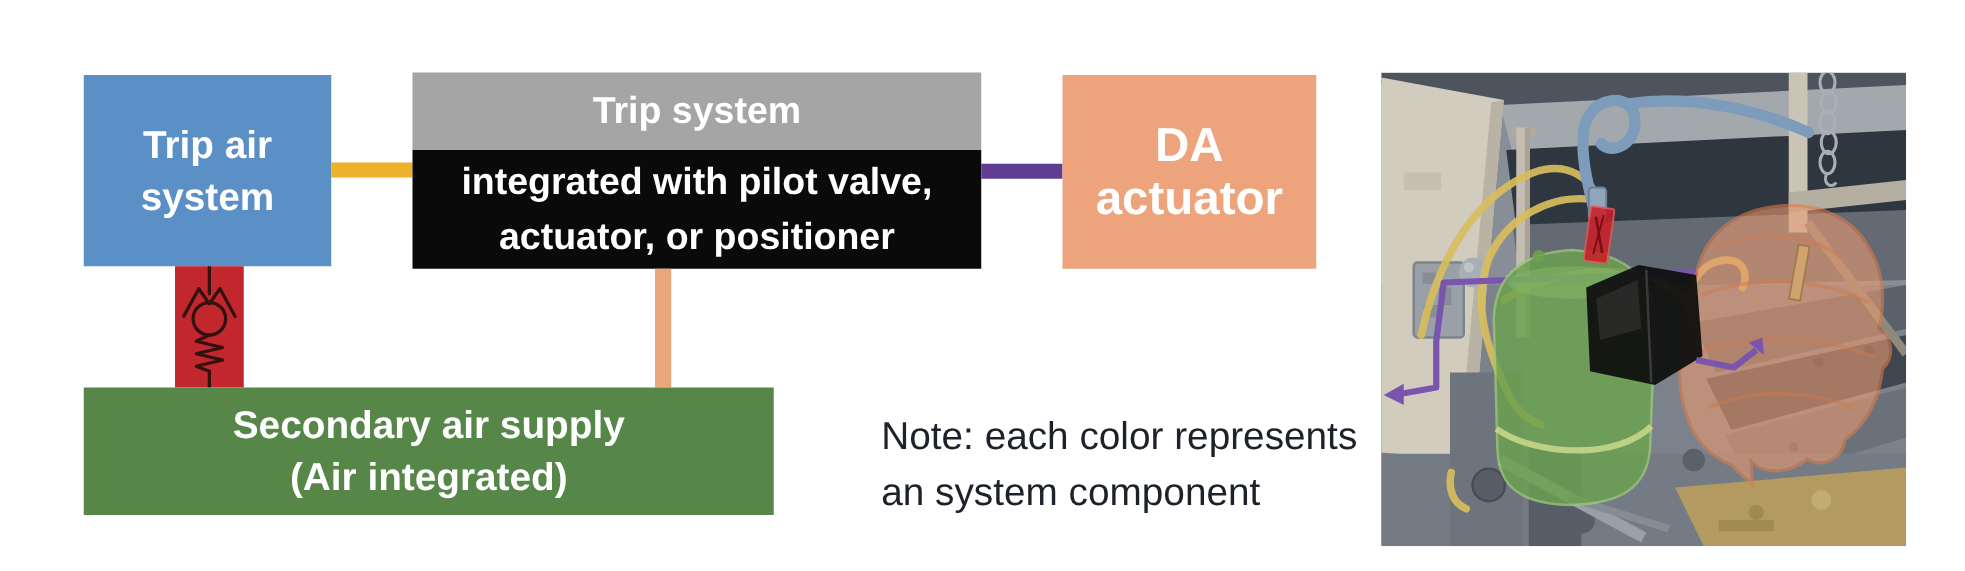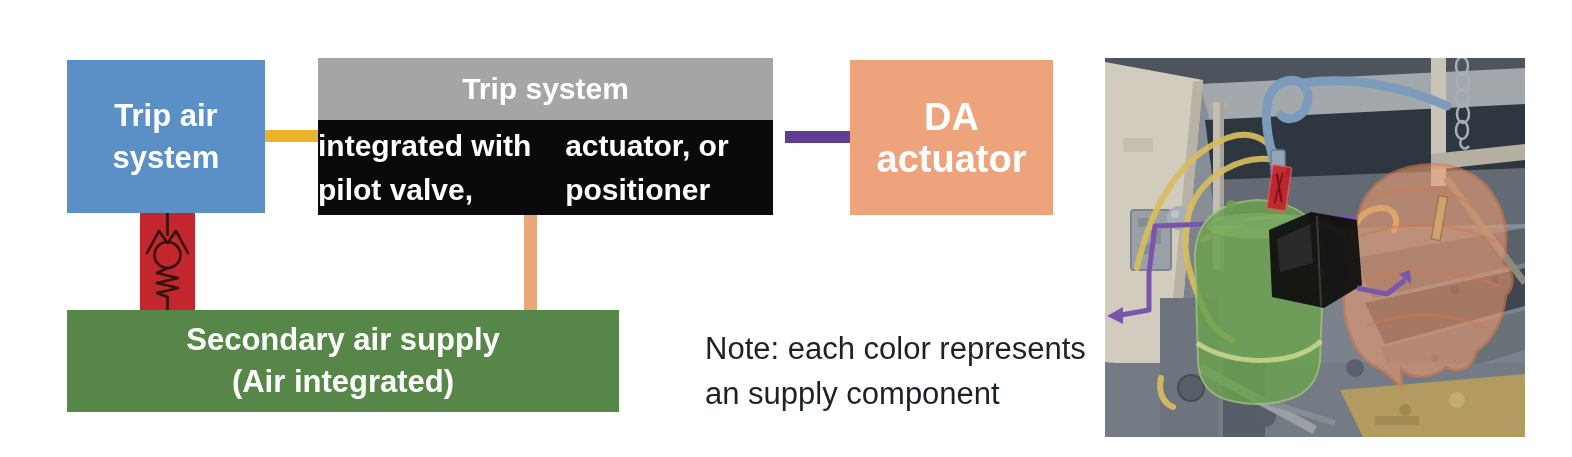--- a/index.html
+++ b/index.html
@@ -10,24 +10,24 @@
     position:absolute; display:flex; flex-direction:column;
     justify-content:center; align-items:center; text-align:center;
     color:#ffffff; font-weight:700;
   }
   .ln { display:block; }
 
   .main-air  { left:67px;  top:60px;  width:198px; height:153px; font-size:31px; line-height:42px; }
   .da        { left:850px; top:60px;  width:203px; height:155px; font-size:38px; line-height:42px; }
   .secondary { left:67px;  top:310px; width:552px; height:102px; font-size:31px; line-height:42px; }
 
-  .trip { position:absolute; left:318px; top:58px; width:455px; }
+  .trip { position:absolute; left:330px; top:58px; width:455px; }
   .trip-header { height:62px; display:flex; align-items:center; justify-content:center;
                  color:#fff; font-weight:700; font-size:30px; }
-  .trip-body   { height:95px; display:flex; flex-direction:row; align-items:center;
+  .trip-body   { height:95px; display:flex; flex-direction:column; align-items:center;
                  justify-content:center; color:#fff; font-weight:700; font-size:30px; line-height:44px; }
 
   .conn { position:absolute; }
   .conn-yellow { left:265px; top:130px; width:65px; height:12px; }
   .conn-purple { left:785px; top:131px; width:65px; height:12px; }
   .conn-salmon { left:524px; top:215px; width:13px; height:95px; }
 
   .valve { position:absolute; left:140px; top:213px; width:55px; height:97px; }
   .valve svg { display:block; width:100%; height:100%; }
 
@@ -79,21 +79,21 @@
 
   <div class="conn conn-salmon" style="background-color: rgb(235, 167, 124);"></div>
 
   <div class="box secondary" style="background-color: rgb(86, 135, 72);">
     <span class="ln">Secondary air supply</span>
     <span class="ln">(Air integrated)</span>
   </div>
 
   <div class="note" style="color: rgb(29, 33, 41);">
     <span class="ln">Note: each color represents</span>
-    <span class="ln">an supply component</span>
+    <span class="ln">an system component</span>
   </div>
 
   <div class="photo">
     <svg viewBox="0 0 420 379" width="420" height="379">
 
       <rect x="0" y="0" width="420" height="379" fill="#878e97"></rect>
       <polygon points="0,0 420,0 420,14 130,32 0,10" fill="#4e545d"></polygon>
       <polygon points="95,26 420,10 420,48 105,64" fill="#a3a8ad"></polygon>
       <polygon points="100,62 420,46 420,112 108,124" fill="#2e3640"></polygon>
       <polygon points="105,122 420,110 420,166 112,174" fill="#636a73"></polygon>

